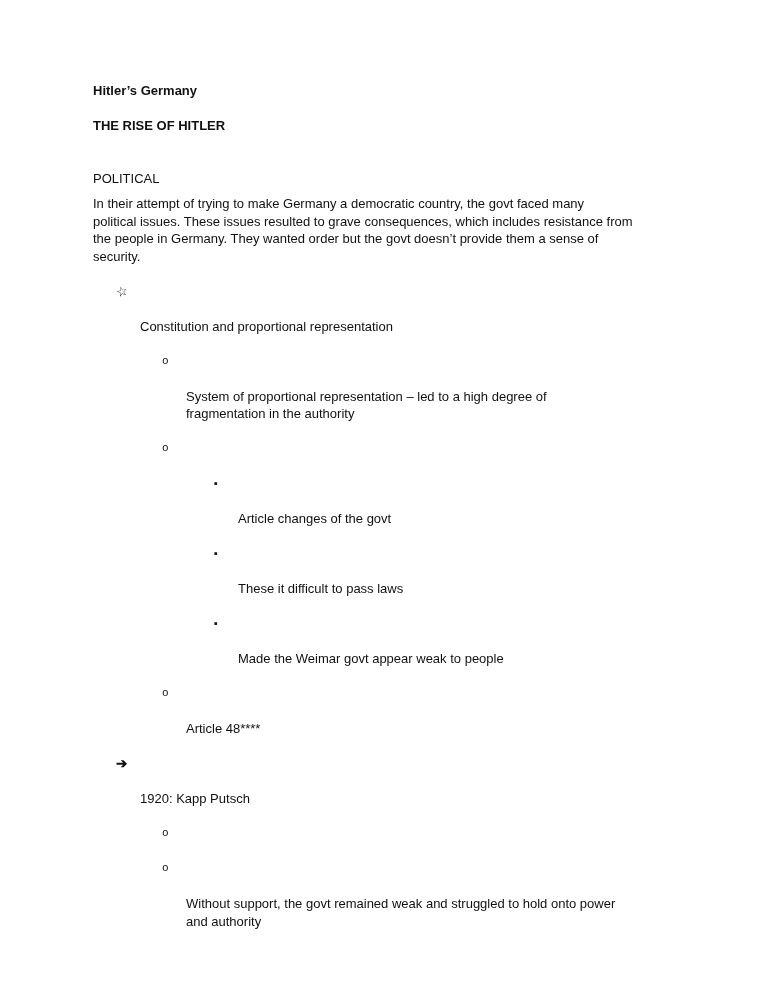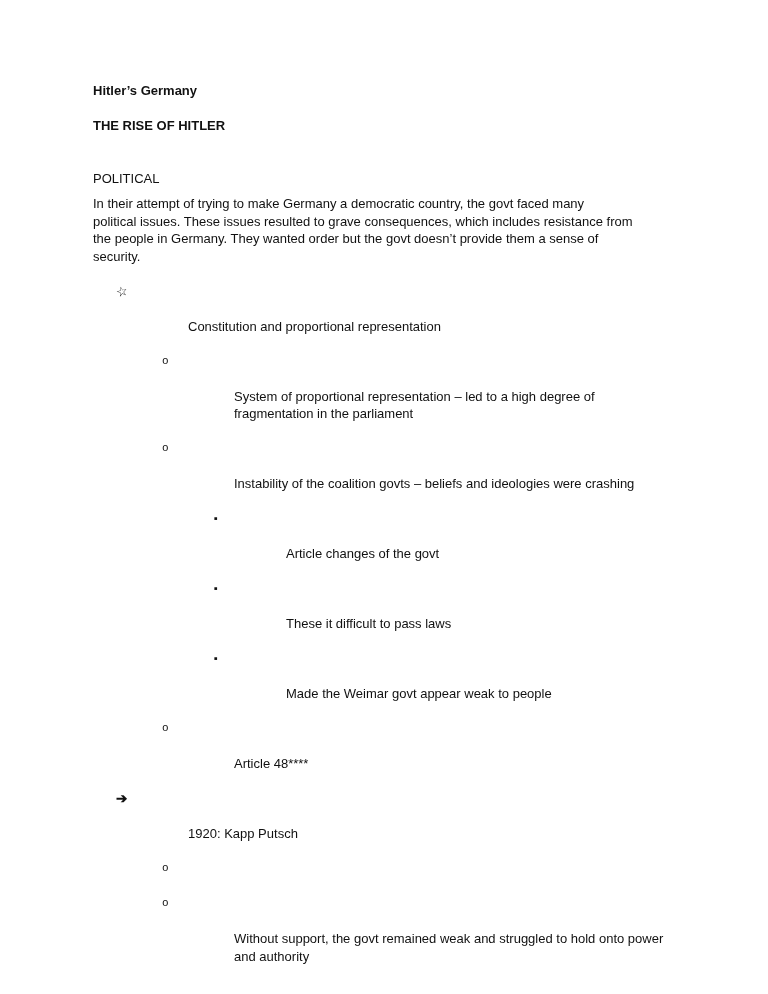--- a/index.html
+++ b/index.html
@@ -23,21 +23,21 @@
   .line { white-space: pre-line; }
   .blank { height: 17.5px; }
   .bold { font-weight: bold; }
   .red { color: #ff0000; font-weight: bold; }
   .para { white-space: pre-line; margin-top: 8px; }
 
   .li {
     position: relative;
     white-space: pre-line;
   }
-  .li .t { display: block; white-space: pre-line; margin-left: 48px; }
+  .li .t { display: block; white-space: pre-line; }
   .li .b {
     position: absolute;
     top: 0;
     display: inline-block;
   }
   .l1 { padding-left: 47px; }
   .l1 .b { left: 23px; }
   .l2 { padding-left: 93px; }
   .l2 .b { left: 69px; }
   .l3 { padding-left: 145px; }
@@ -83,25 +83,24 @@
 security.</div>
   <div class="blank"></div>
 
   <div class="li l1">
     <span class="b star">☆</span>
     <span class="t">Constitution and proportional representation</span>
   </div>
   <div class="li l2">
     <span class="b circle">o</span>
     <span class="t">System of proportional representation – led to a high degree of
-fragmentation in the parliament</span>
+fragmentation in the authority</span>
   </div>
   <div class="li l2">
     <span class="b circle">o</span>
-    <span class="t">Instability of the coalition govts – beliefs and ideologies were crashing</span>
   </div>
   <div class="li l3">
     <span class="b square">▪</span>
     <span class="t">Article changes of the govt</span>
   </div>
   <div class="li l3">
     <span class="b square">▪</span>
     <span class="t">These it difficult to pass laws</span>
   </div>
   <div class="li l3">

